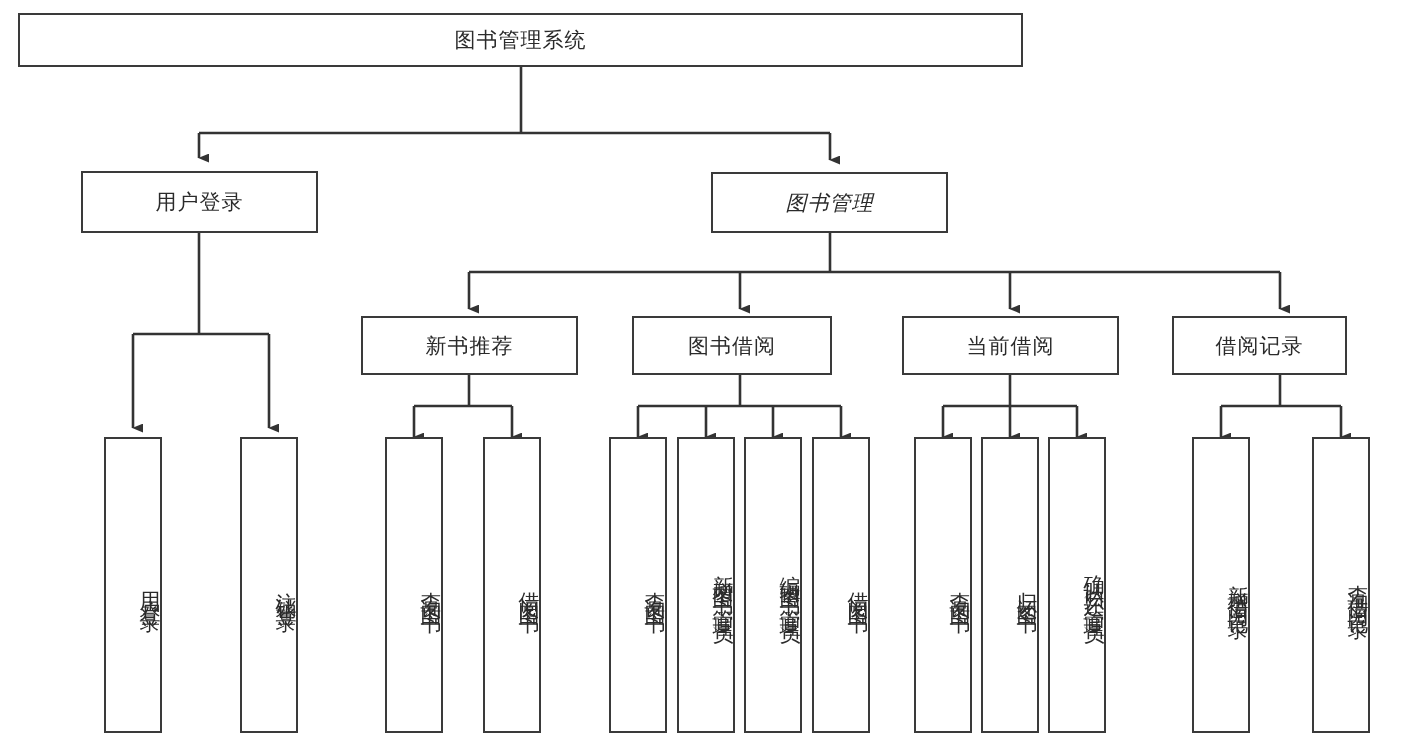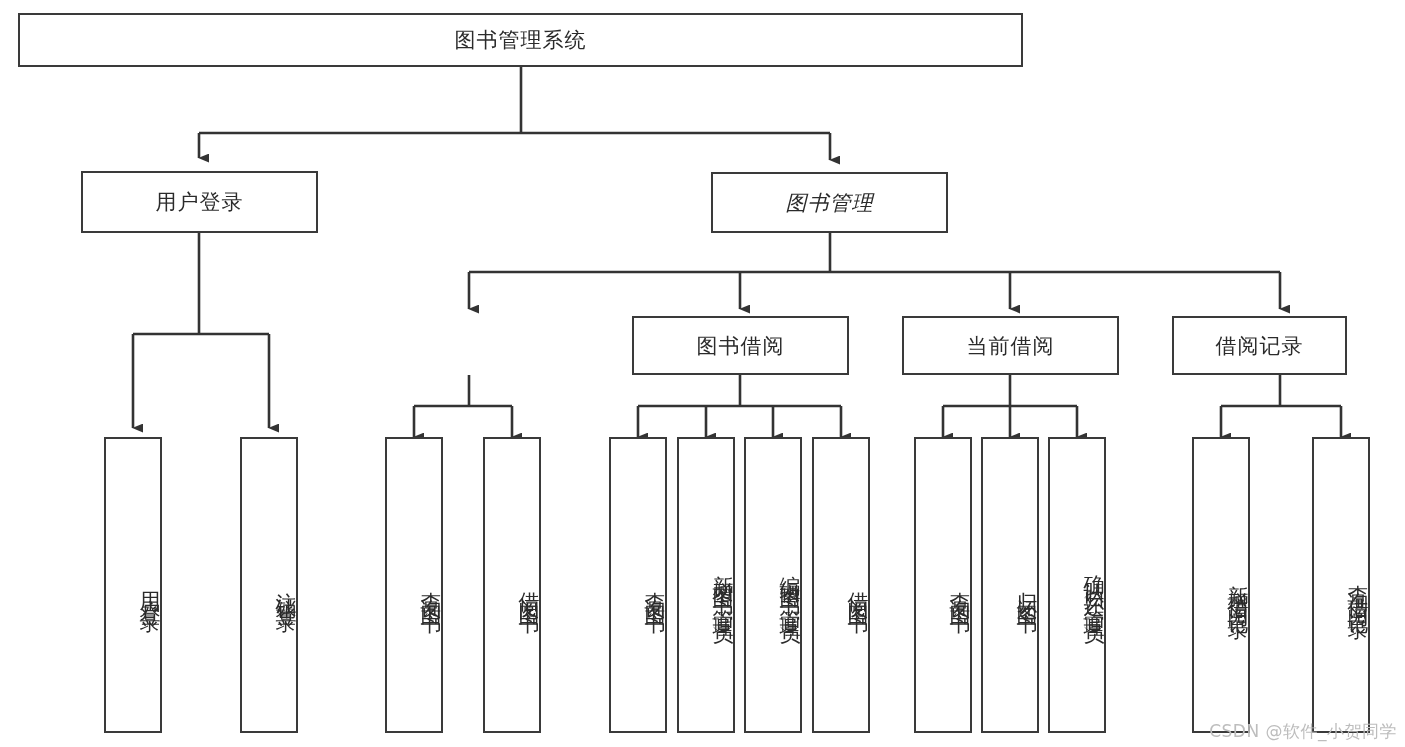--- a/index.html
+++ b/index.html
@@ -127,21 +127,24 @@
     <span>图书管理系统</span>
   </div>
 
   <div class="node horiz" style="left:81px; top:171px; width:237px; height:62px;">
     <span>用户登录</span>
   </div>
   <div class="node horiz" style="left:711px; top:172px; width:237px; height:61px;font-style:italic;">
     <span>图书管理</span>
   </div>
 
-  <div class="node horiz" style="left:632px; top:316px; width:217px; height:59px;">
+  <div class="node horiz" style="left:361px; top:316px; width:217px; height:59px;">
+    <span>新书推荐</span>
+  </div>
+  <div class="node horiz" style="left:632px; top:316px; width:200px; height:59px;">
     <span>图书借阅</span>
   </div>
   <div class="node horiz" style="left:902px; top:316px; width:217px; height:59px;">
     <span>当前借阅</span>
   </div>
   <div class="node horiz" style="left:1172px; top:316px; width:175px; height:59px;">
     <span>借阅记录</span>
   </div>
 
   <div class="node vert" style="left:104px; top:437px; width:58px; height:296px;">
@@ -181,15 +184,14 @@
     <span class="vtext">确认归还（管理员）</span>
   </div>
 
   <div class="node vert" style="left:1192px; top:437px; width:58px; height:296px;">
     <span class="vtext">新增借阅记录</span>
   </div>
   <div class="node vert" style="left:1312px; top:437px; width:58px; height:296px;">
     <span class="vtext">查询借阅记录</span>
   </div>
 
-  <div class="watermark">CSDN @软件_小贺同学</div>
 
 </div>
 
 </body></html>

